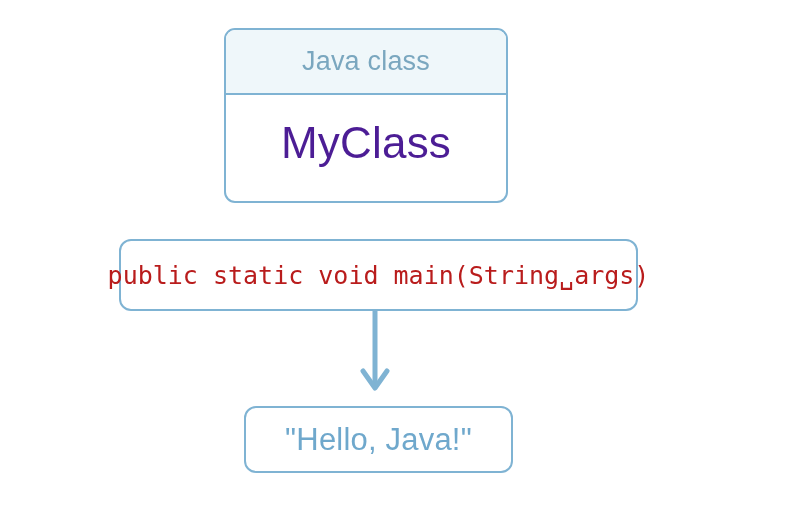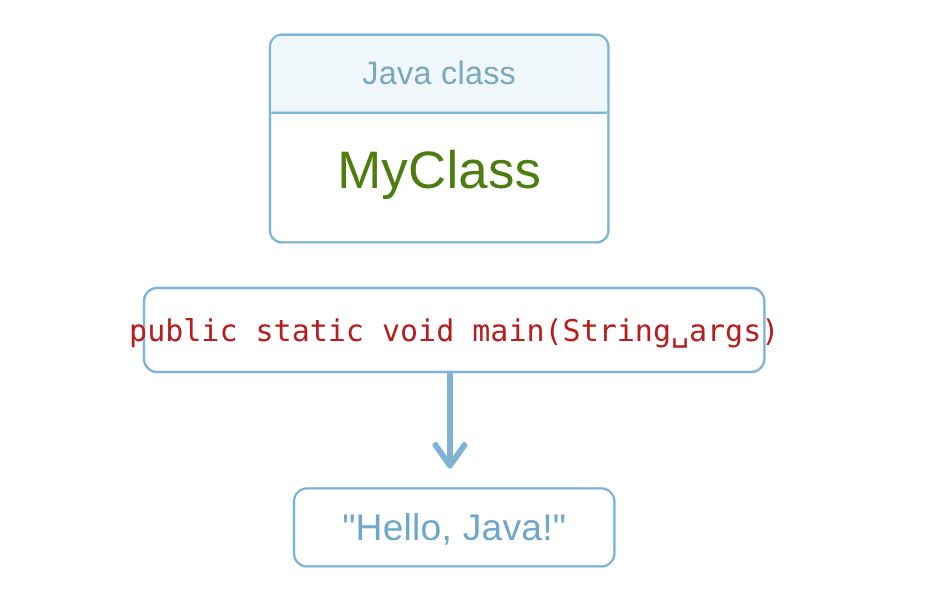--- a/index.html
+++ b/index.html
@@ -58,21 +58,21 @@
     right: 0;
     bottom: 0;
     display: flex;
     align-items: center;
     justify-content: center;
     padding-bottom: 10px;
     box-sizing: border-box;
   }
   .class-body-text {
     font-size: 44px;
-    color: #4d7c0f;
+    color: #4c1d95;
     letter-spacing: 0.2px;
     line-height: 1;
   }
 
   
   .code-box {
     position: absolute;
     left: 119px;
     top: 239px;
     width: 519px;

